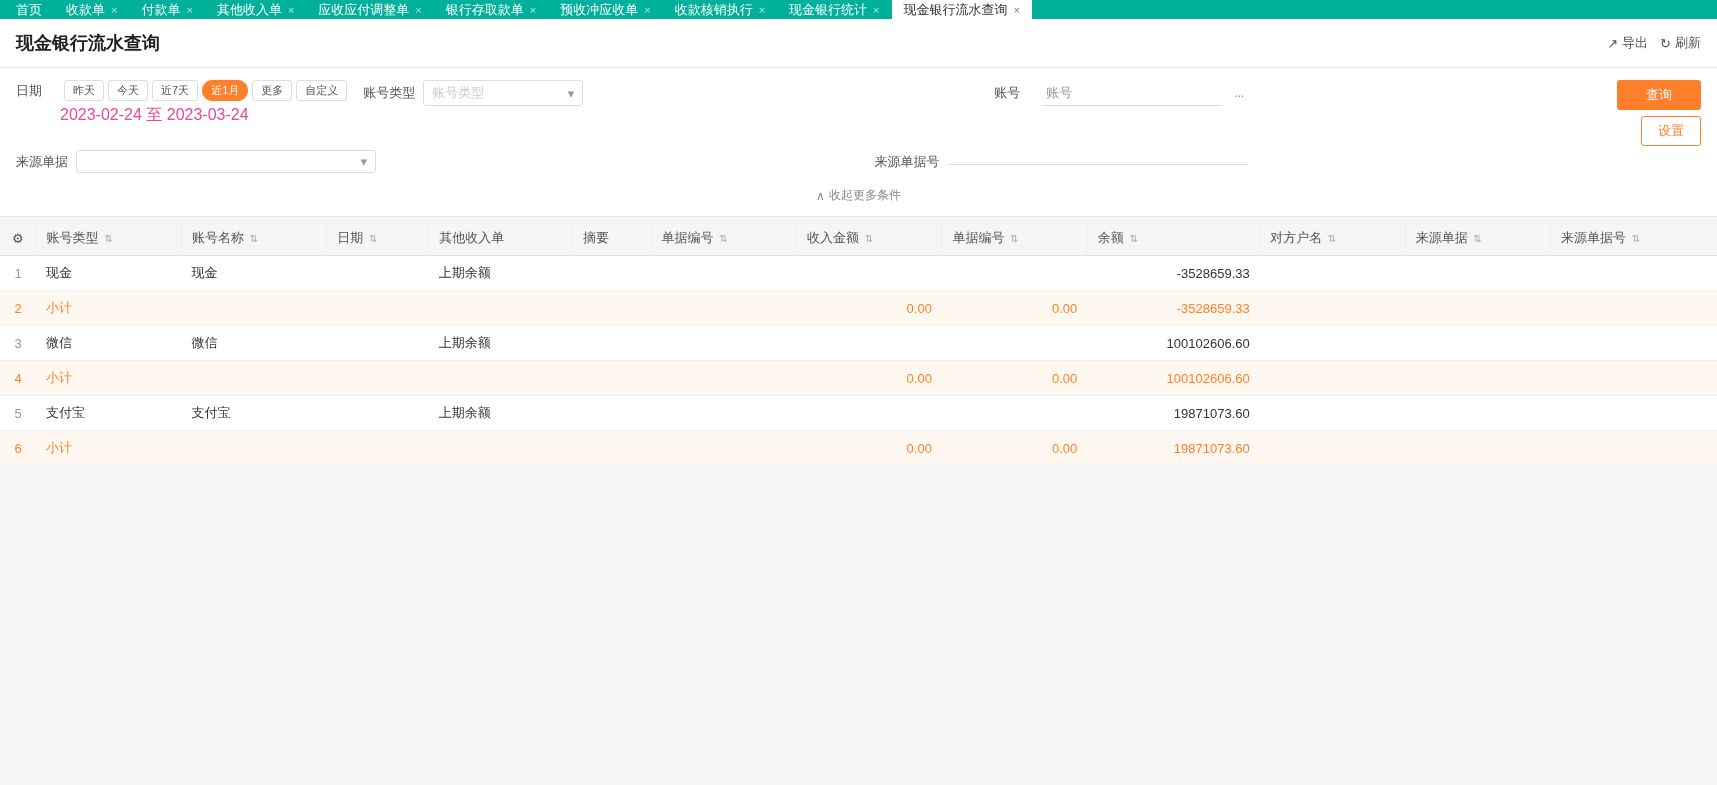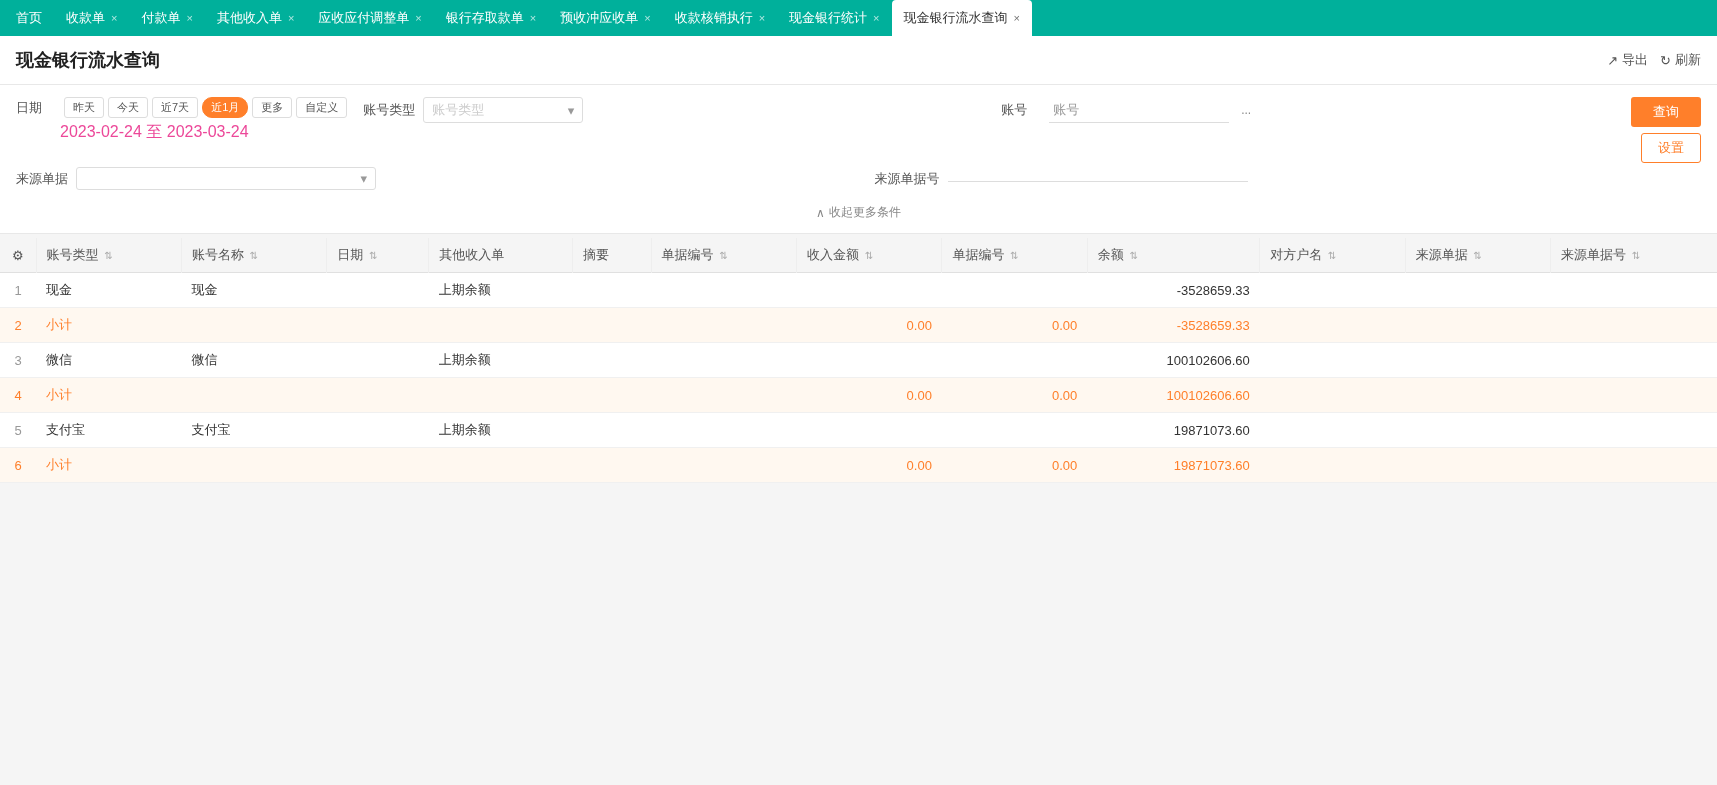--- a/index.html
+++ b/index.html
@@ -3,21 +3,21 @@
   <meta charset="utf-8">
   <style>
     * { box-sizing: border-box; margin: 0; padding: 0; }
     body { font-family: "Microsoft YaHei", Arial, sans-serif; font-size: 13px; background: #f5f5f5; color: #333; }
 
     
     .top-nav {
       background: #00b09b;
       display: flex;
       align-items: center;
-      height: 36px;
+      height: 19px;
       padding: 0 4px;
       overflow: hidden;
     }
     .nav-item {
       display: flex;
       align-items: center;
       padding: 0 12px;
       height: 36px;
       color: #fff;
       font-size: 13px;
@@ -134,21 +134,21 @@
       color: #888;
       font-size: 12px;
       cursor: pointer;
       margin-left: 4px;
     }
     .btn-query {
       background: #ff7f2a;
       color: #fff;
       border: none;
       border-radius: 3px;
-      padding: 6px 22px;
+      padding: 6px 29px;
       cursor: pointer;
       font-size: 13px;
     }
     .btn-setting {
       background: #fff;
       color: #ff7f2a;
       border: 1px solid #ff7f2a;
       border-radius: 3px;
       padding: 5px 16px;
       cursor: pointer;

